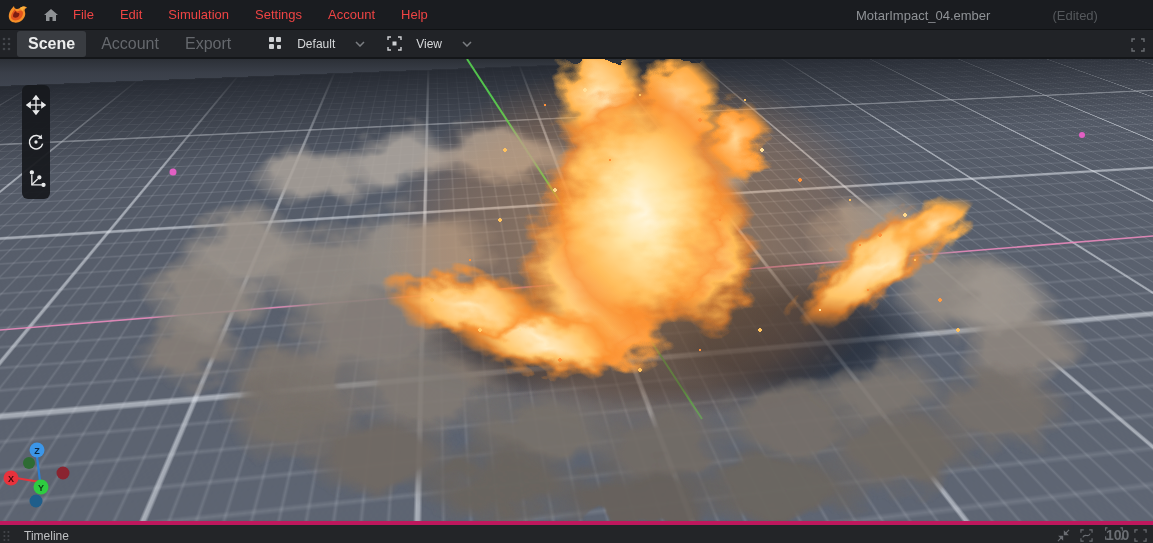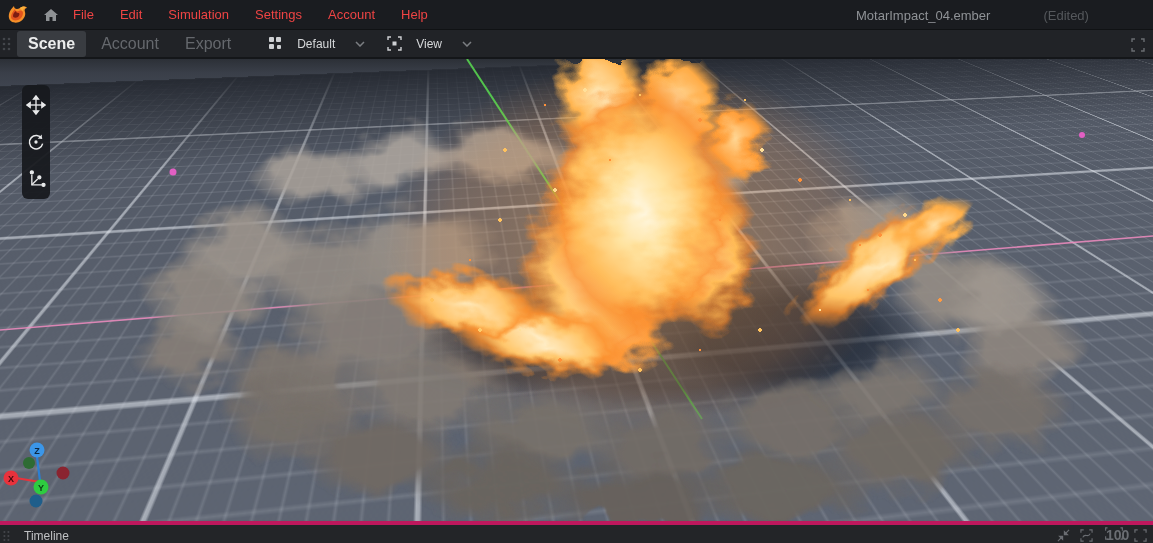--- a/index.html
+++ b/index.html
@@ -8,21 +8,21 @@
   .app { width:1153px; height:543px; display:flex; flex-direction:column; }
 
   
   .topbar { height:30px; background:#1a1c20; display:flex; align-items:center;
             position:relative; flex:0 0 30px; border-bottom:1px solid #101214; }
   .logo { width:26px; height:26px; margin:0 6px 0 3px; position:relative; }
   .home { width:16px; height:16px; margin:0 14px 0 8px; }
   .menus { display:flex; gap:26px; align-items:center; }
   .menu-item { color:#ef4444; font-size:13px; cursor:default; }
   .titlewrap { position:absolute; left:856px; top:0; height:30px; display:flex;
-               align-items:center; gap:5px; font-size:13px; }
+               align-items:center; gap:14px; font-size:13px; }
   .title-main { color:#8f9296; }
   .title-suffix { color:#55585c;margin-left:48px; }
 
   
   .toolbar { height:29px; background:#212327; display:flex; align-items:center;
              flex:0 0 29px; border-bottom:2px solid #141619; position:relative; }
   .draghandle { width:10px; height:16px; margin:0 6px 0 1px; opacity:.85; }
   .tab { font-size:16px; padding:4px 11px; border-radius:3px; margin-right:4px; color:#65686d; }
   .tab.active { background:#393c41; color:#eceded; font-weight:bold; }
   .dd { display:flex; align-items:center; gap:14px; margin-left:22px; color:#d6d8da; font-size:12px; }

